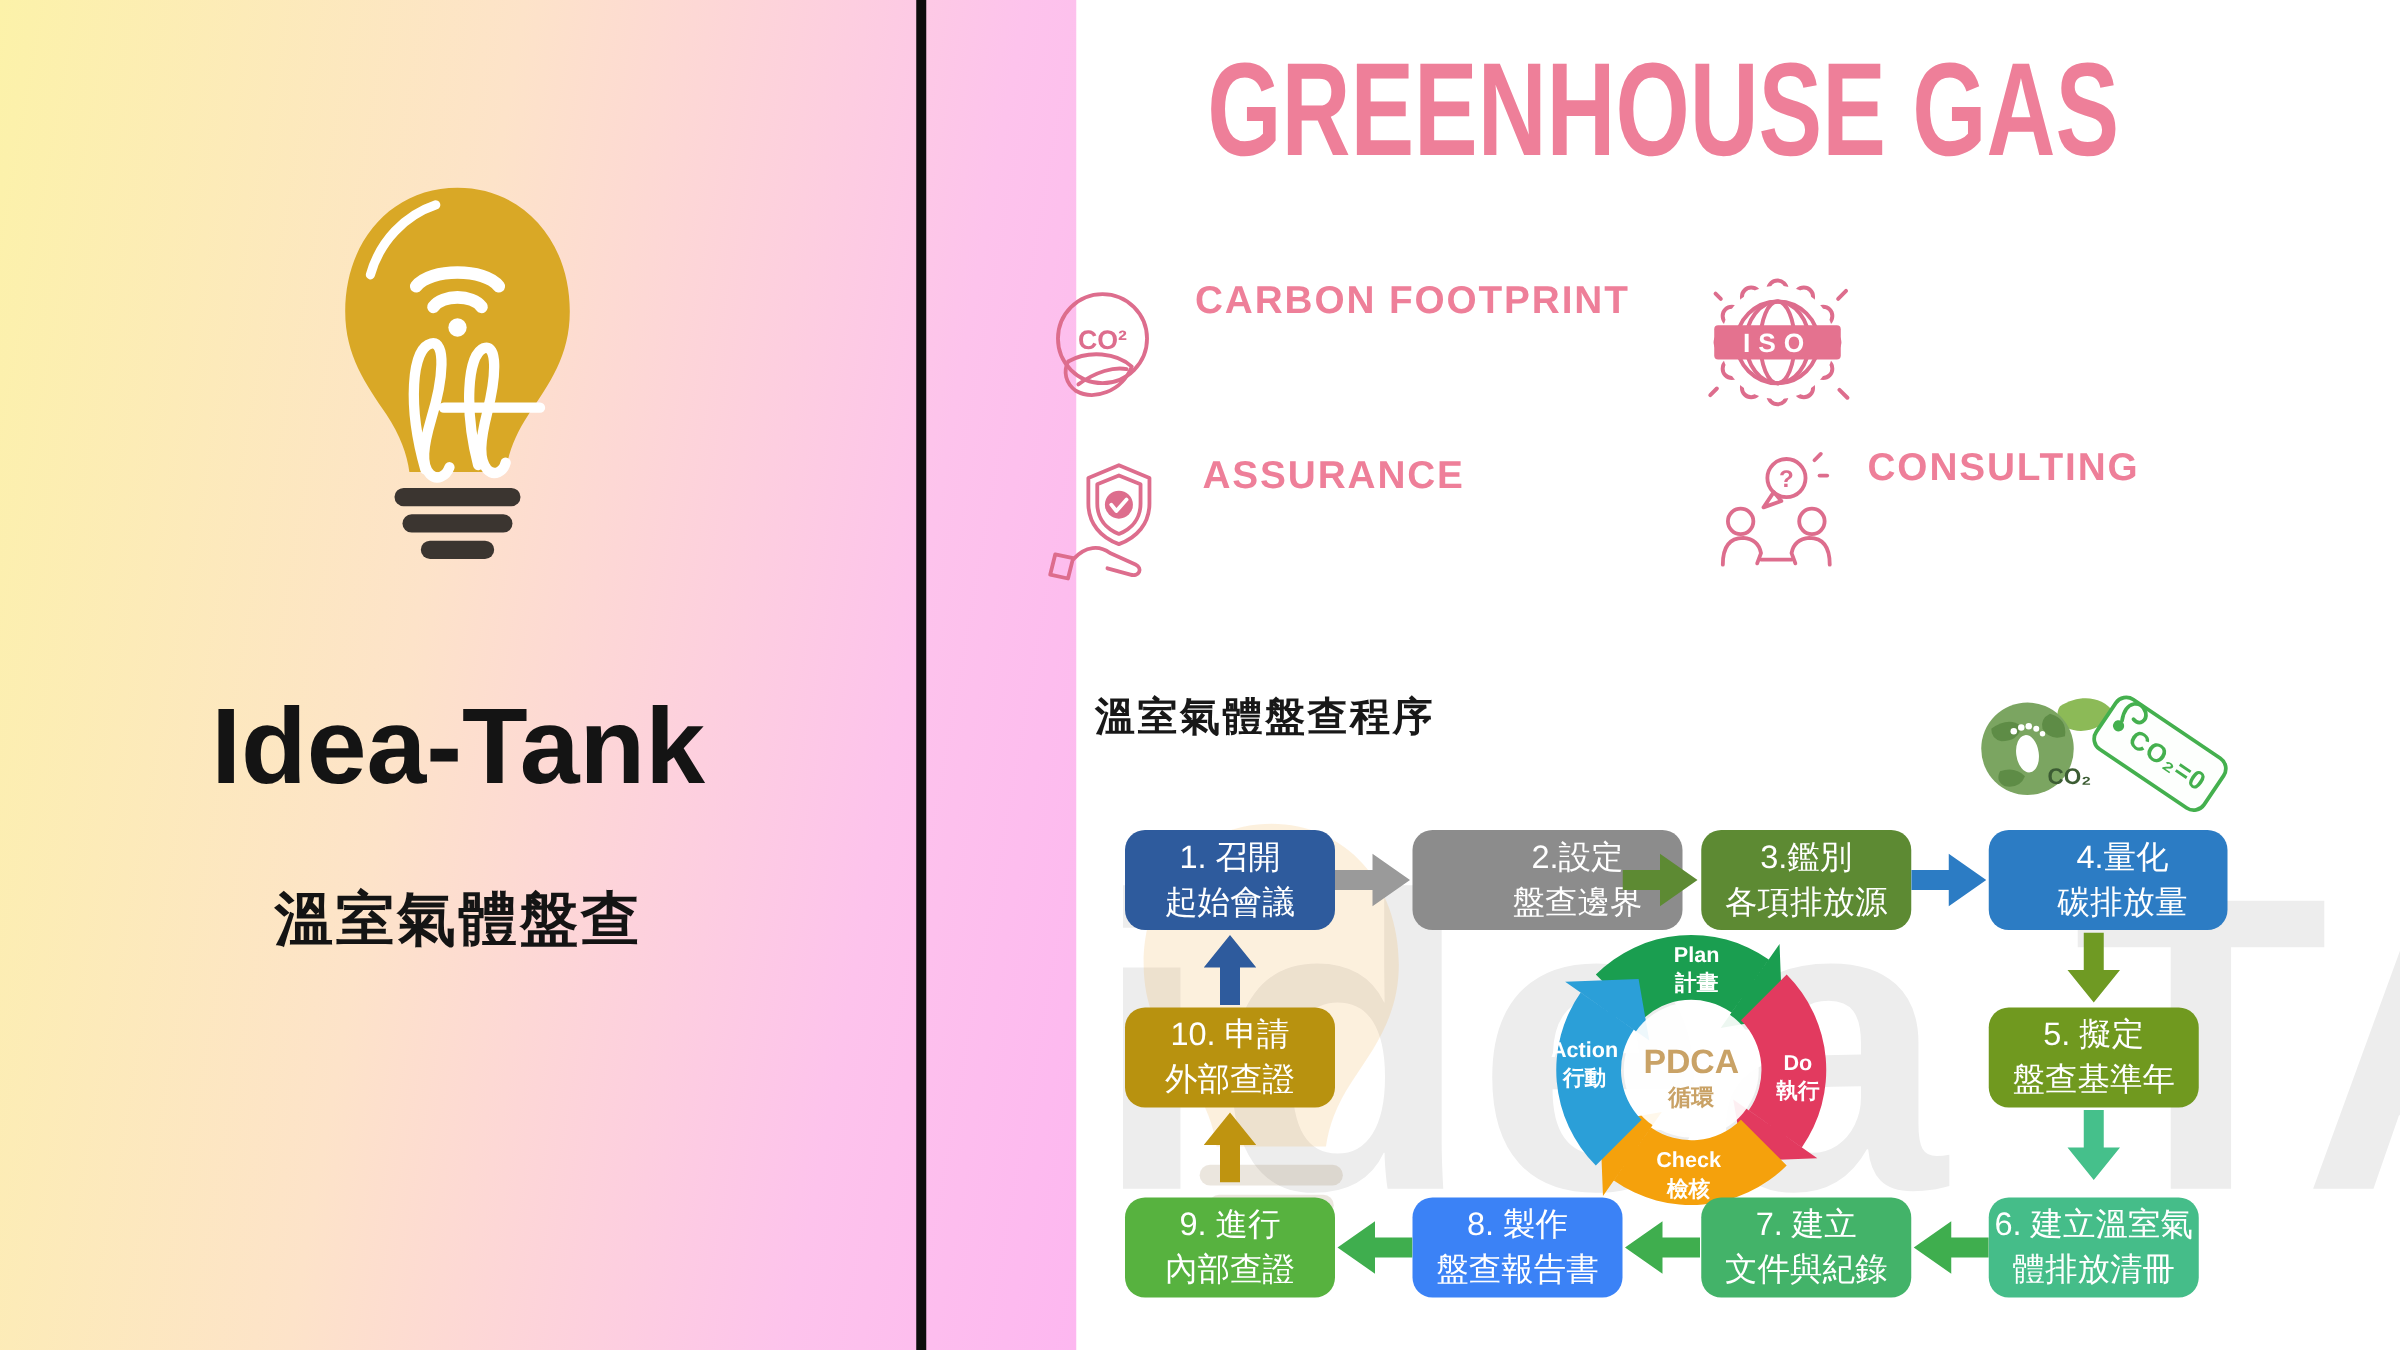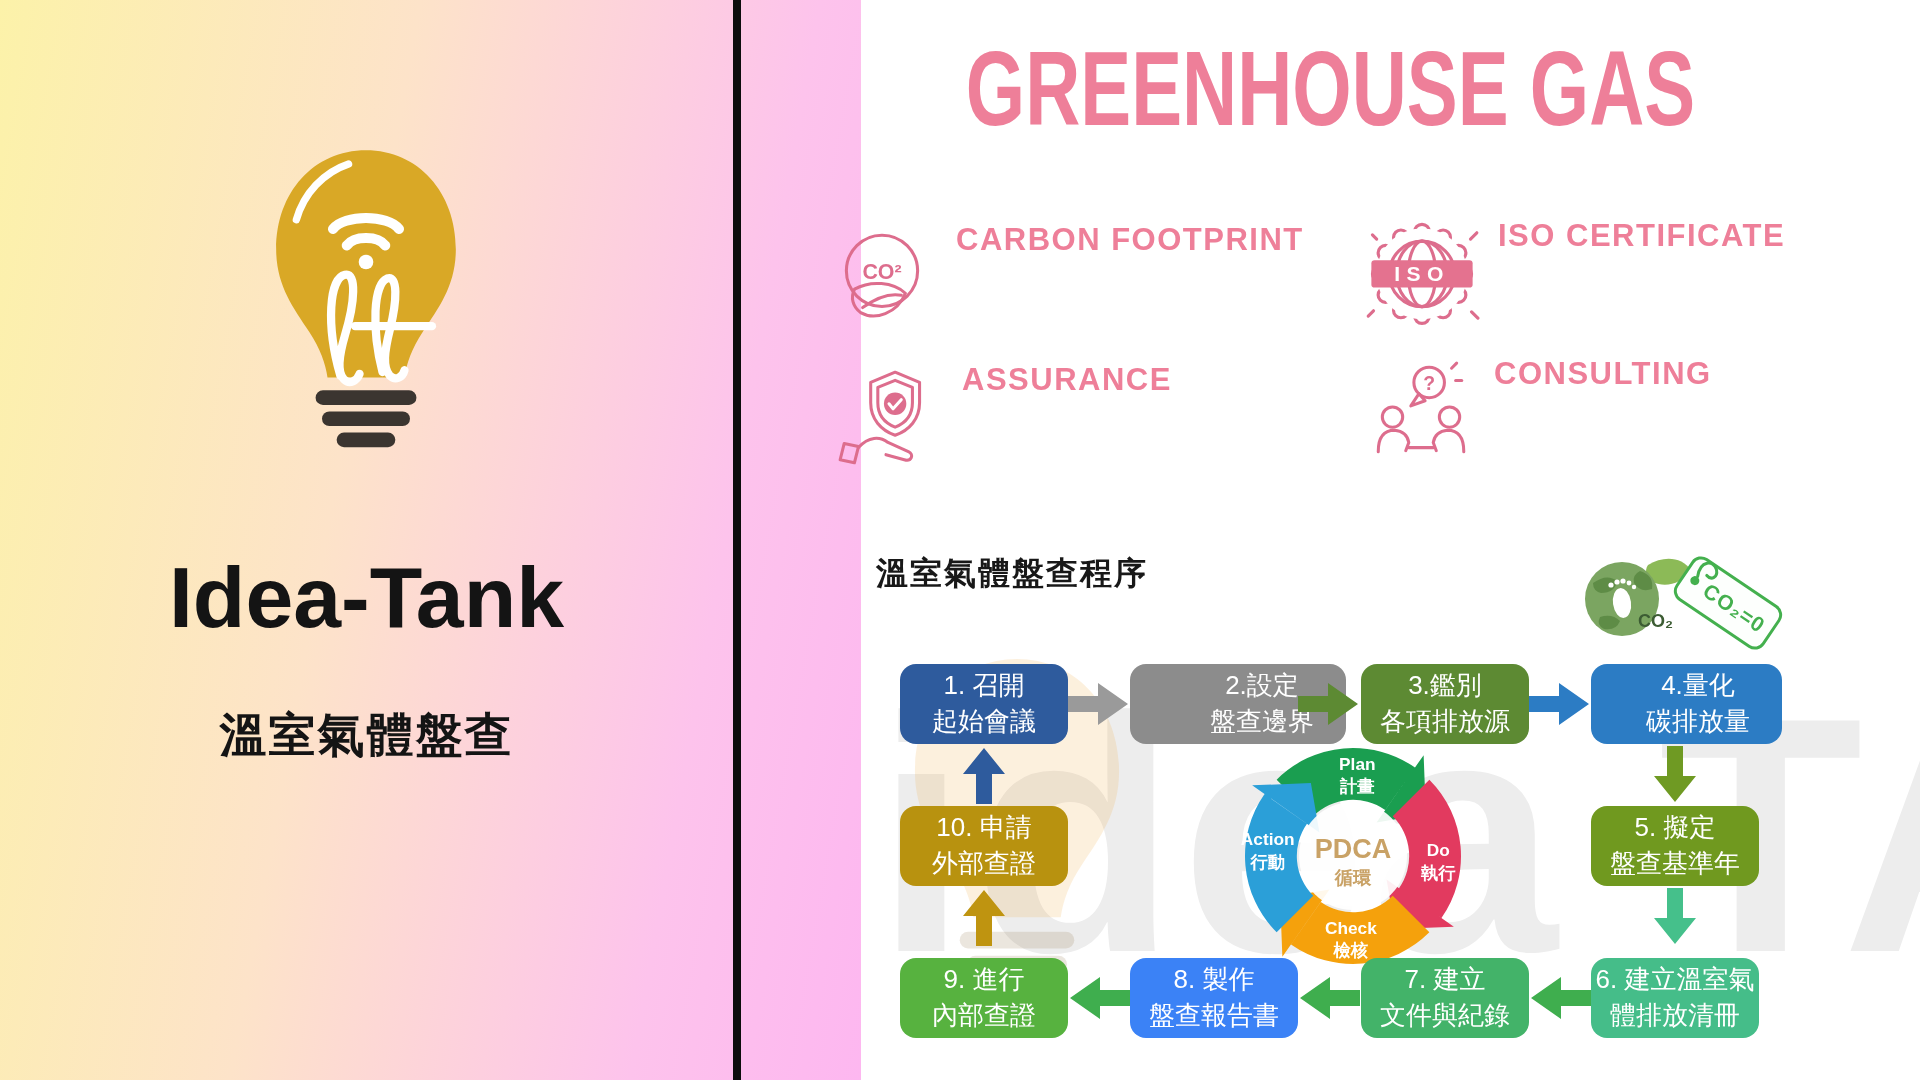--- a/index.html
+++ b/index.html
@@ -123,21 +123,20 @@
       <ellipse class="icon-stroke" cx="55" cy="53" rx="24" ry="31" stroke-width="2"></ellipse>
       <rect x="7" y="40" width="96" height="26" rx="3" fill="#e4728f"></rect>
       <text x="55" y="60" font-size="20" font-weight="800" letter-spacing="6" text-anchor="middle" fill="#ffffff">ISO</text>
       <g class="icon-stroke" stroke-width="2.4">
         <path d="M101,20 l6,-6"></path>
           <path d="M9,88 l-5,5"></path>
           <path d="M102,89 l6,6"></path>
           <path d="M8,16 l4,4"></path>
       </g>
     </svg>
-    <span class="feat-label" style="color: rgb(238, 127, 153);">ISO CERTIFICATE</span>
   </div>
 
   <div class="feat f3">
     <svg width="112" height="112" viewBox="0 0 110 110">
       <path class="icon-stroke" d="M62,10 L86,20 V40 C86,56 76,67 62,72 C48,67 38,56 38,40 V20 Z"></path>
       <path class="icon-stroke" d="M62,18 L79,25 V40 C79,52 72,60 62,64 C52,60 45,52 45,40 V25 Z" stroke-width="2.2"></path>
       <circle cx="62" cy="41" r="11" fill="#dd6d8d"></circle>
       <path d="M56,41 l4,5 8,-9" stroke="#ffffff" stroke-width="3" fill="none" stroke-linecap="round" stroke-linejoin="round"></path>
       <path class="icon-stroke" d="M12,80 l14,3 -4,16 -14,-3 Z"></path>
       <path class="icon-stroke" d="M26,84 C36,73 47,73 55,79 L75,88 C81,91 78,98 71,96 L53,91"></path>

